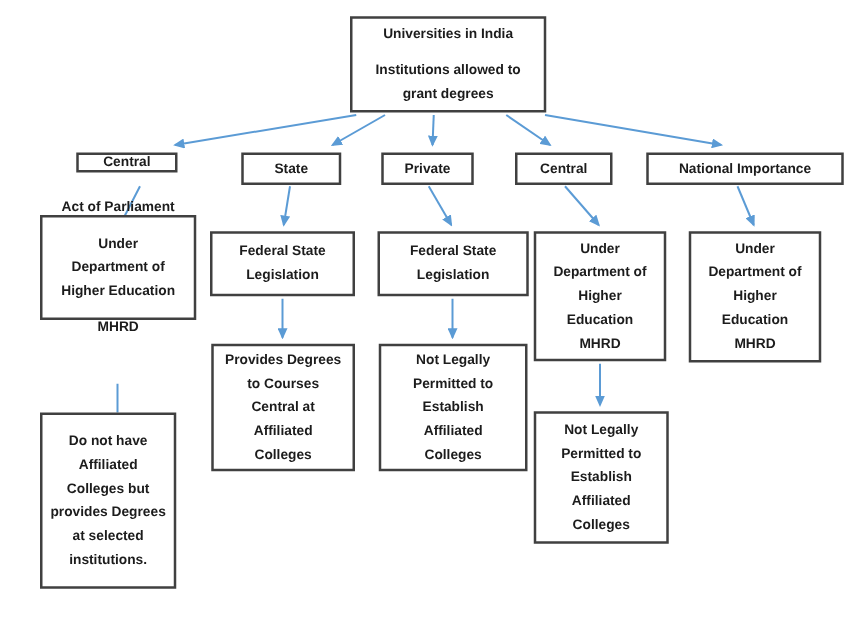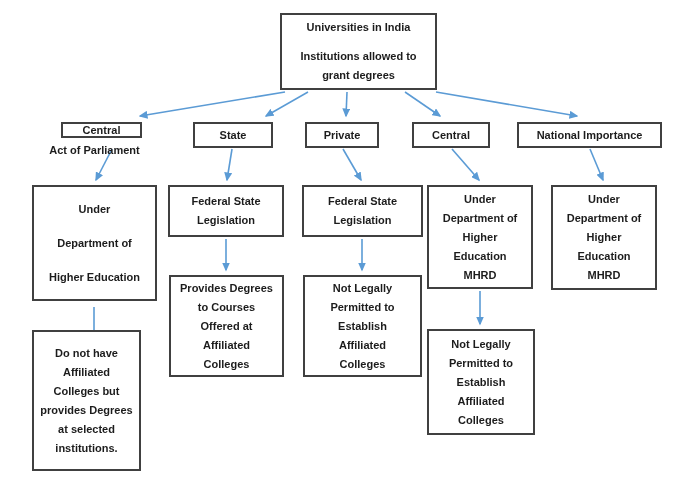--- a/index.html
+++ b/index.html
@@ -72,23 +72,23 @@
       <div class="ln">Universities in India</div>
       <div class="ln gap"></div>
       <div class="ln">Institutions allowed to</div>
       <div class="ln">grant degrees</div>
     </div>
 
   <div class="node" style="left:61px; top:122px; width:81px; height:16px;">Central</div>
   <div class="node" style="left:305px; top:122px; width:74px; height:26px;">Private</div>
   <div class="node" style="left:193px; top:122px; width:80px; height:26px;">State</div>
   <div class="node" style="left:412px; top:122px; width:78px; height:26px;">Central</div>
-  <div class="node" style="left:517px; top:122px; width:145px; height:26px;">National Importance</div>
+  <div class="node" style="left:517px; top:122px; width:158px; height:26px;">National Importance</div>
 
-  <div class="node" style="left:32px; top:185px; width:125px; height:116px;gap:15px;">
+  <div class="node" style="left:32px; top:172px; width:125px; height:84px;">
       <div class="ln">Act of Parliament</div>
       <div class="ln gap"></div>
       <div class="ln">Under</div>
       <div class="ln">Department of</div>
       <div class="ln">Higher Education</div>
       <div class="ln gap"></div>
       <div class="ln">MHRD</div>
     </div>
   <div class="node" style="left:32px; top:330px; width:109px; height:141px;">
       <div class="ln">Do not have</div>
@@ -99,21 +99,21 @@
       <div class="ln">institutions.</div>
     </div>
 
   <div class="node" style="left:168px; top:185px; width:116px; height:52px;">
       <div class="ln">Federal State</div>
       <div class="ln">Legislation</div>
     </div>
   <div class="node" style="left:169px; top:275px; width:115px; height:102px;">
       <div class="ln">Provides Degrees</div>
       <div class="ln">to Courses</div>
-      <div class="ln">Offered at</div>
+      <div class="ln">Central at</div>
       <div class="ln">Affiliated</div>
       <div class="ln">Colleges</div>
     </div>
 
   <div class="node" style="left:302px; top:185px; width:121px; height:52px;">
       <div class="ln">Federal State</div>
       <div class="ln">Legislation</div>
     </div>
   <div class="node" style="left:303px; top:275px; width:119px; height:102px;">
       <div class="ln">Not Legally</div>

